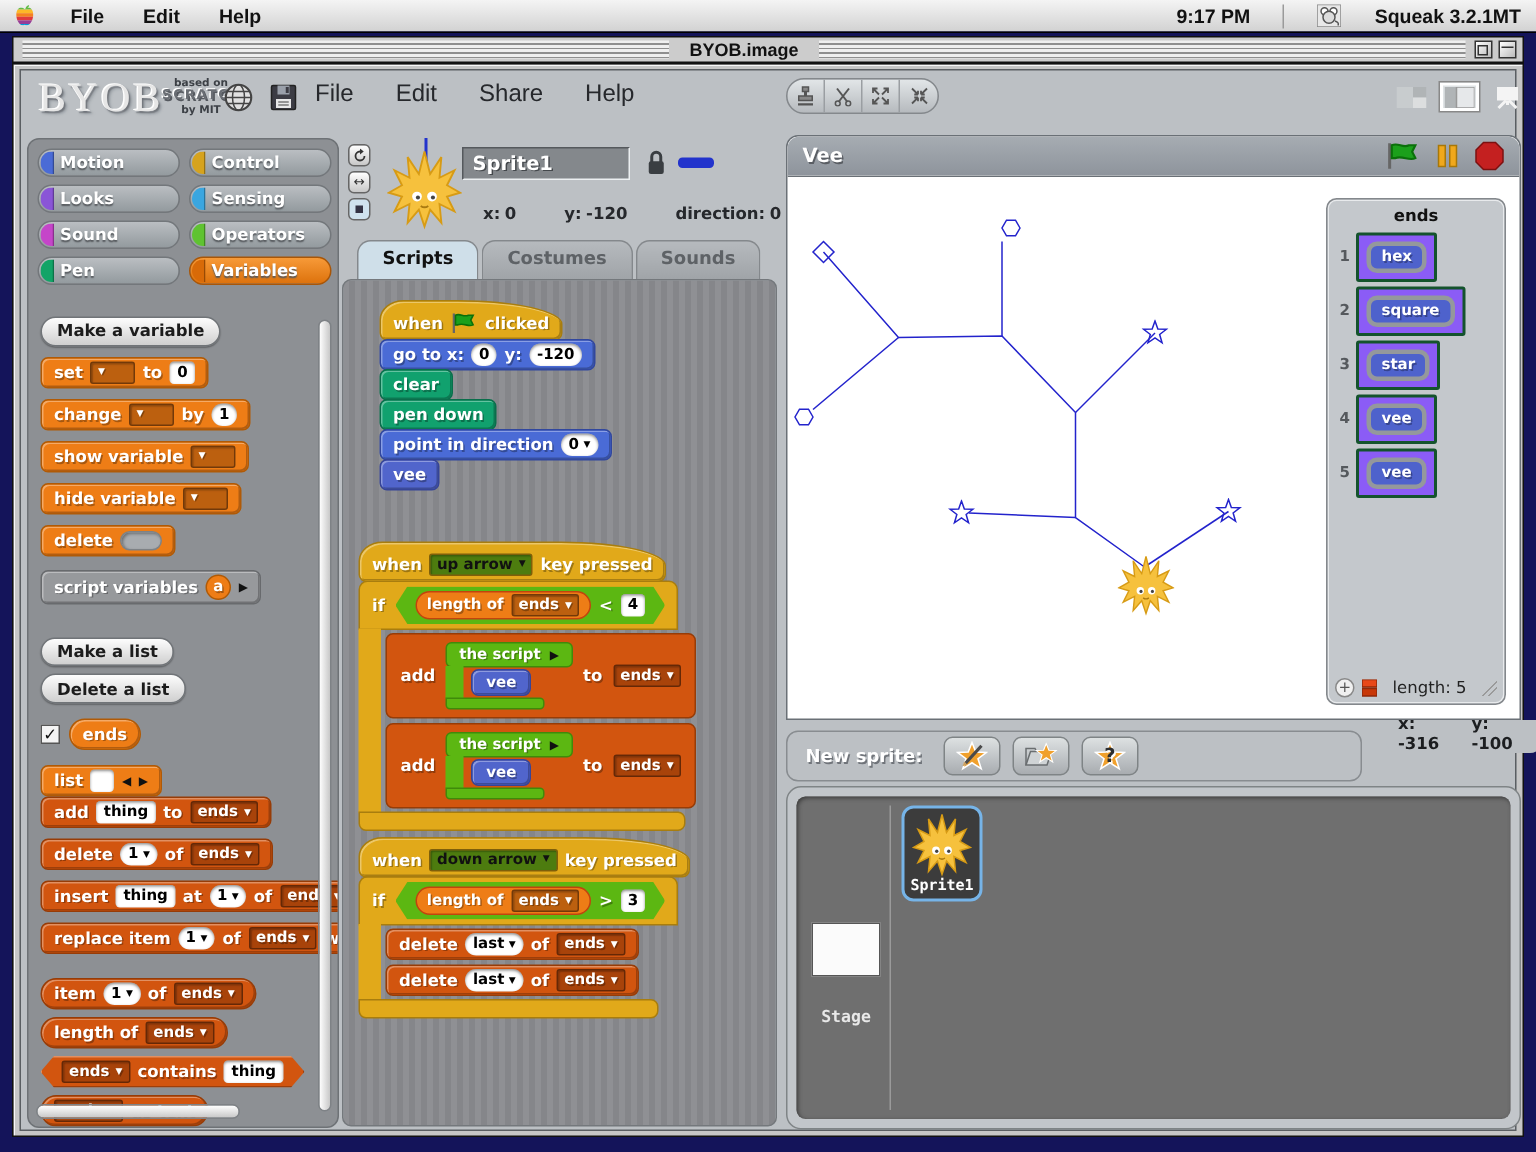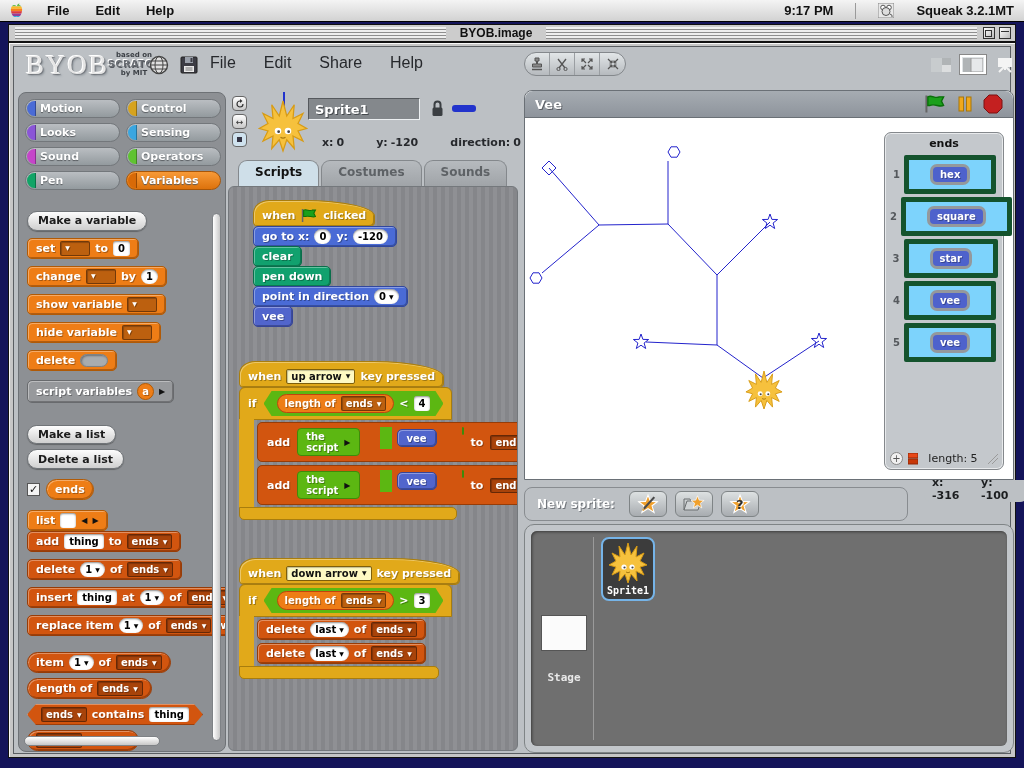--- a/index.html
+++ b/index.html
@@ -62,21 +62,21 @@
   .b-motion { background:#4a6bd6; border-color:#31479e; }
   .b-pen  { background:#11a16e; border-color:#0a6e4b; }
   .b-custom { background:#5165cc; border-color:#364497; }
   .b-gray { background:#97999c; border-color:#686a6d; }
   .rep { border-radius:11px; }
   .hat { border-top-left-radius:16px 13px; border-top-right-radius:70px 16px; padding-top:5px; min-height:27px; }
   .dd { display:inline-flex; align-items:center; gap:4px; height:15px; padding:0 4px; border-radius:2px;
     background:rgba(60,20,0,.28); border:1px solid rgba(0,0,0,.4); box-shadow:inset 1px 1px 1px rgba(0,0,0,.25); font-size:10px; }
   .dd::after { content:"▼"; font-size:6px; line-height:6px; }
   .dd.empty { width:30px; }
-  .dd.on-yellow { background:#fef9c3; border-color:#7e5f0a; color:#111; text-shadow:none; }
+  .dd.on-yellow { background:#4d7c0f; border-color:#7e5f0a; color:#111; text-shadow:none; }
   .inp { display:inline-flex; align-items:center; justify-content:center; min-width:12px; height:15px; padding:0 5px;
     background:#fff; color:#000; text-shadow:none; border-radius:9px; font-size:10px; box-shadow:inset 0 1px 2px rgba(0,0,0,.45); }
   .inp.sq { border-radius:3px; }
   .inp.dda::after { content:"▼"; font-size:6px; margin-left:3px; }
   .oval { width:28px; height:13px; border-radius:7px; background:#a8acb0; border:1px solid #7e8286; box-shadow:inset 1px 1px 2px rgba(0,0,0,.35); }
   .varball { width:17px; height:17px; border-radius:50%; background:#ee7d16; border:1px solid #b05a06; display:inline-flex; align-items:center; justify-content:center; font-size:10px; }
   .tri { color:#111; text-shadow:none; font-size:8px; }
   .hexa { clip-path:polygon(9px 0,calc(100% - 9px) 0,100% 50%,calc(100% - 9px) 100%,9px 100%,0 50%); padding:2px 14px; border:none; }
   .hexg { display:inline-flex; align-items:center; gap:5px; background:#5cb712; clip-path:polygon(8px 0,calc(100% - 8px) 0,100% 50%,calc(100% - 8px) 100%,8px 100%,0 50%);
     padding:3px 13px; font:700 11px "DejaVu Sans",sans-serif; color:#fff; text-shadow:1px 1px 0 rgba(0,0,0,.3); }
@@ -88,21 +88,21 @@
   .prow { display:flex; align-items:center; gap:6px; }
 
   
   .cb { display:flex; flex-direction:column; align-items:flex-start; }
   .cb-head { display:inline-flex; align-items:center; gap:7px; background:#e1a91a; border:1px solid #a87d0e; border-radius:6px 6px 0 0;
     padding:3px 8px; min-height:26px; color:#fff; font:700 11px "DejaVu Sans",sans-serif; text-shadow:1px 1px 0 rgba(0,0,0,.3); }
   .cb-body { border-left:15px solid #e1a91a; display:flex; flex-direction:column; gap:3px; padding:3px 0 3px 3px; margin-top:-1px; }
   .cb-foot { height:13px; background:#e1a91a; border:1px solid #a87d0e; border-radius:0 5px 5px 5px; margin-top:-1px; }
   .addblk { display:inline-flex; align-items:center; gap:7px; background:#d2550f; border:1px solid #973c07; border-radius:5px; padding:5px 9px;
     color:#fff; font:700 11px "DejaVu Sans",sans-serif; text-shadow:1px 1px 0 rgba(0,0,0,.3); cursor:pointer; }
-  .ts { display:flex; align-items:flex-start;gap:20px; }
+  .ts { display:flex; flex-direction:column; align-items:flex-start; }
   .ts-head { display:inline-flex; align-items:center; gap:6px; background:#5cb712; border:1px solid #3f8a0a; border-radius:4px; padding:2px 8px; font-size:10px; }
   .ts-body { border-left:12px solid #5cb712; padding:2px 5px; margin-top:-1px; }
   .ts-foot { height:8px; width:78%; background:#5cb712; border:1px solid #3f8a0a; border-radius:0 3px 3px 3px; margin-top:-1px; }
   .blk.small { min-height:18px; padding:1px 9px; font-size:10px; }
 
   
   .rot-col { left:232px; top:96px; display:flex; flex-direction:column; gap:3px; }
   .rbtn { width:15px; height:15px; border:1px solid #666; border-radius:4px; background:linear-gradient(#fff,#c8c8c8);
     display:flex; align-items:center; justify-content:center; font-size:9px; color:#333; cursor:pointer; }
   .rbtn.sel { background:#cfe2ee; }
@@ -128,21 +128,21 @@
   .stage-box { left:524px; top:90px; width:490px; height:390px; background:#fff; border:1px solid #6a7076; border-radius:8px 8px 0 0; }
   .stage-head { position:absolute; left:0; top:0; right:0; height:27px; background:linear-gradient(#a6acb2,#8e949c); border-bottom:1px solid #6a7076;
     border-radius:8px 8px 0 0; display:flex; align-items:center; padding:0 10px; }
   .stage-title { font:700 13px "DejaVu Sans",sans-serif; color:#fff; text-shadow:1px 1px 0 #5a5e64; }
   .stage-ctl { margin-left:auto; display:flex; gap:10px; align-items:center; }
   .watcher { left:884px; top:132px; width:120px; height:338px; background:#c4c8cc; border:1px solid #84888c; border-radius:7px;
     box-shadow:inset 0 0 0 1px #e8eaec; display:flex; flex-direction:column; padding:4px 5px; }
   .w-title { text-align:center; font:700 11px "DejaVu Sans",sans-serif; color:#111; margin-bottom:5px; }
   .w-row { display:flex; align-items:center; gap:4px; margin-bottom:3px; }
   .w-num { width:10px; text-align:right; font:700 10px "DejaVu Sans",sans-serif; color:#55595d; }
-  .w-cell { background:#7dd3fc; border:5px solid #14532d; border-radius:2px; padding:4px 21px; display:flex; }
+  .w-cell { background:#8b5cf6; border:2px solid #14532d; border-radius:2px; padding:4px 5px; display:flex; }
   .w-blk { background:#4e62cc; border:3px solid #94989c; border-radius:7px; color:#fff; font:700 10px "DejaVu Sans",sans-serif;
     padding:2px 7px; text-shadow:1px 1px 0 rgba(0,0,0,.3); }
   .w-foot { margin-top:auto; display:flex; align-items:center; gap:5px; font:400 11px "DejaVu Sans",sans-serif; color:#222; }
   .w-plus { width:13px; height:13px; border-radius:50%; background:#f0f0f0; border:1px solid #888; display:flex; align-items:center; justify-content:center; font-size:10px; color:#555; cursor:pointer; }
   .w-len { flex:1; text-align:center; }
   .w-resize { width:10px; height:10px; background:
      linear-gradient(135deg,transparent 0 50%,#9a9a9a 50% 55%,transparent 55% 70%,#9a9a9a 70% 75%,transparent 75%); cursor:nwse-resize; }
   .coords-tab { left:912px; top:480px; width:104px; height:22px; background:#bcc0c4; border-radius:0 0 8px 8px;
     display:flex; align-items:flex-end; justify-content:flex-end; gap:10px; padding:0 8px; font:700 11px "DejaVu Sans",sans-serif; color:#1c1e20;margin-left:12px; }
   .newsprite { left:524px; top:487px; width:384px; height:34px; background:#bcc0c4; border:1px solid #888c90; border-radius:8px;

